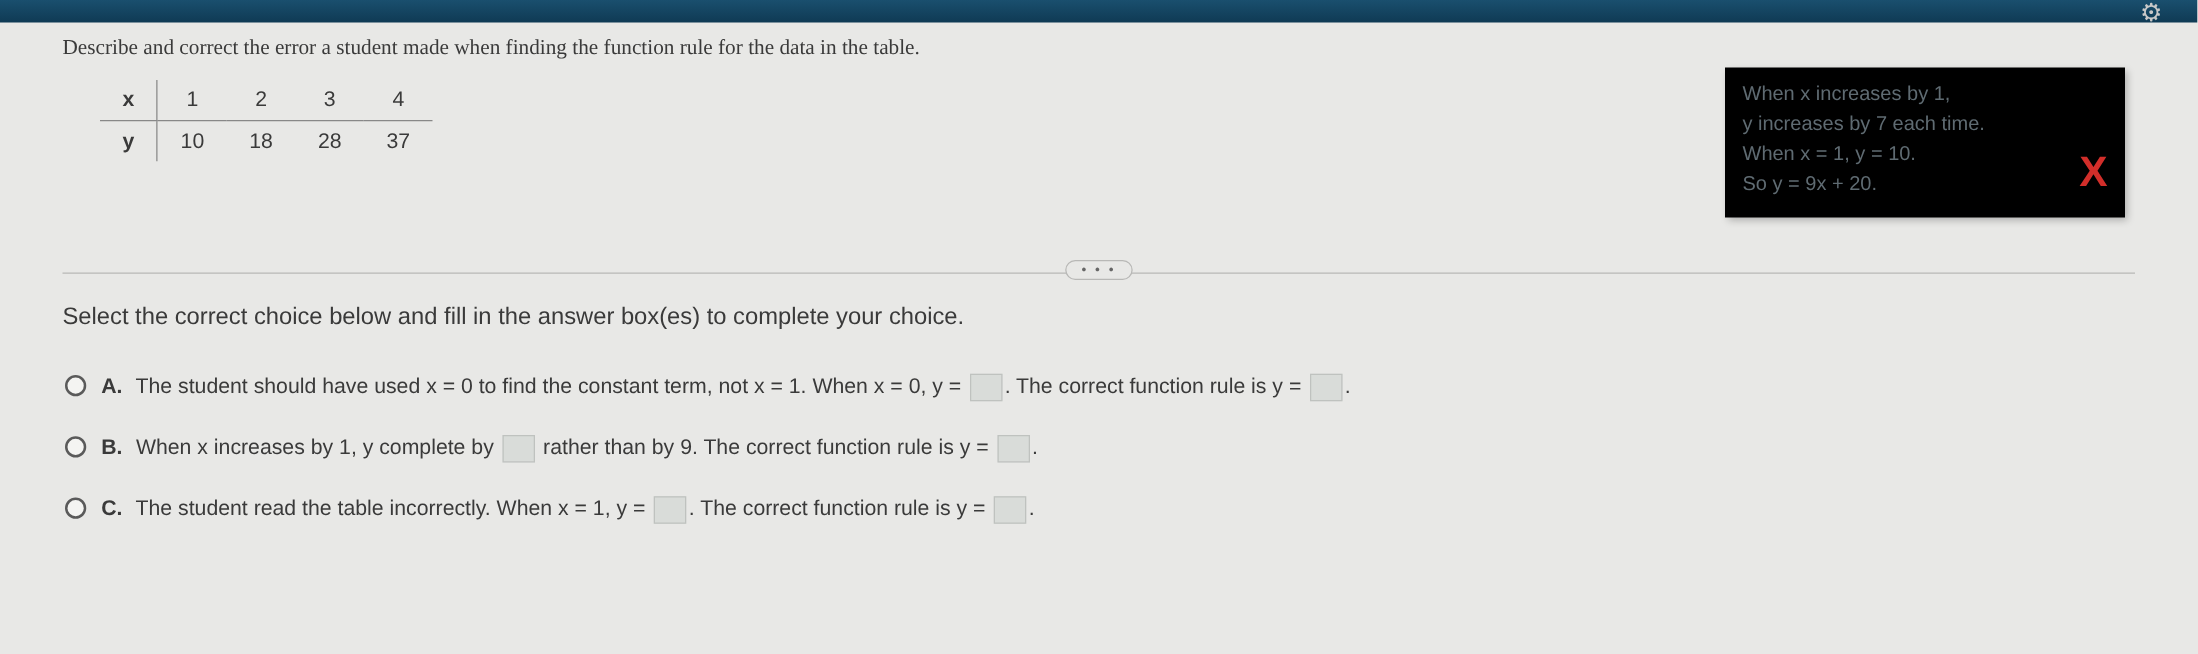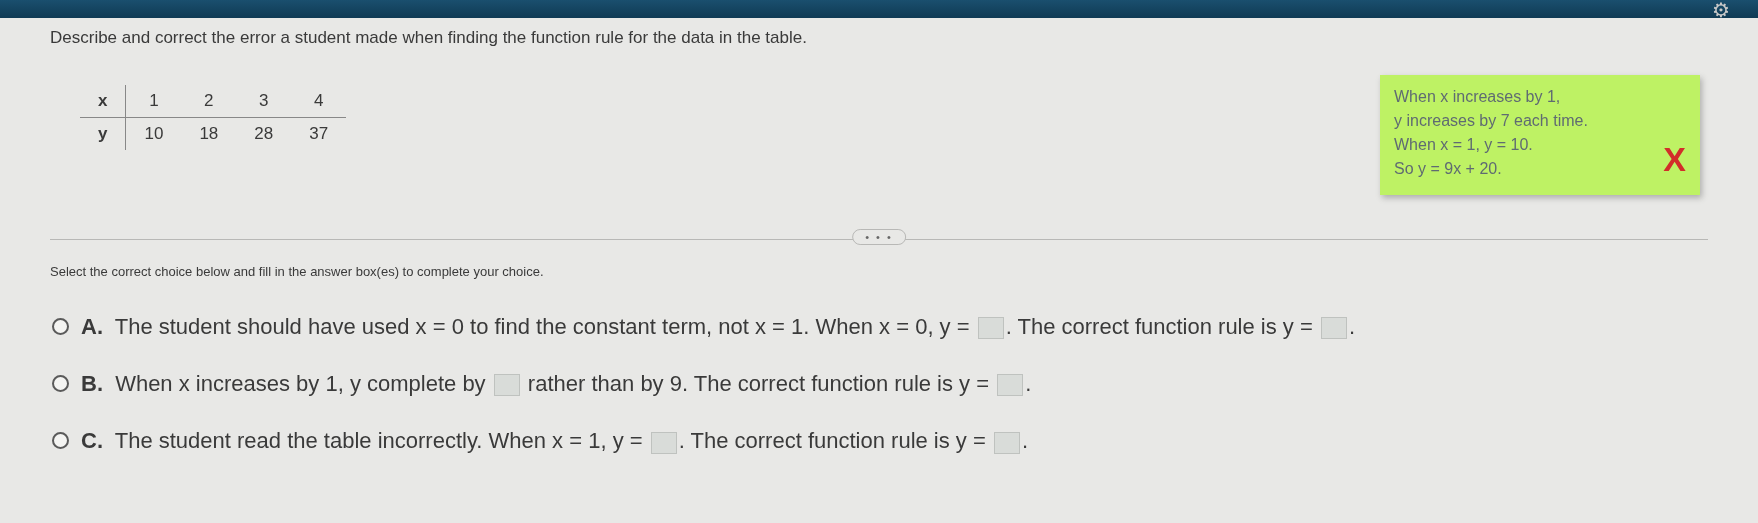--- a/index.html
+++ b/index.html
@@ -23,21 +23,22 @@
       top: -2px;
       color: #c8c8c8;
       font-size: 20px;
     }
     .content {
       padding: 10px 50px 0 50px;
     }
     .prompt {
       font-size: 17px;
       color: #3a3a3a;
-      margin-bottom: 33px;
+      margin-bottom: 12px;
+      font-family: Liberation Serif, serif;
     }
     .row-1 {
       display: flex;
       align-items: flex-start;
       justify-content: space-between;
     }
     .data-table {
       border-collapse: collapse;
       margin-left: 30px;
       margin-top: 4px;
@@ -50,21 +51,21 @@
     }
     .data-table .hdr {
       font-weight: bold;
       border-right: 1px solid #888;
     }
     .data-table tr:first-child td {
       border-bottom: 1px solid #888;
     }
     .sticky-note {
       width: 320px;
-      background: #bef264;
+      background: #000000;
       padding: 10px 14px 14px 14px;
       box-shadow: 2px 3px 6px rgba(0,0,0,0.25);
       font-family: "Comic Sans MS", cursive, sans-serif;
       color: #5f6b72;
       font-size: 16px;
       line-height: 1.5;
       position: relative;
       margin-right: 8px;
       margin-top: -6px;
     }
@@ -94,33 +95,33 @@
       background: #e8e8e6;
       border: 1px solid #b8b8b6;
       border-radius: 10px;
       padding: 1px 12px;
       font-size: 11px;
       letter-spacing: 2px;
       color: #666;
       cursor: pointer;
     }
     .instructions {
-      font-size: 13px;
+      font-size: 19px;
       color: #3a3a3a;
       margin-bottom: 30px;
     }
     .choices {
       margin-left: 2px;
     }
     .choice {
       display: flex;
       align-items: center;
       gap: 12px;
       margin-bottom: 22px;
-      font-size: 22px;
+      font-size: 17px;
       color: #3a3a3a;
     }
     .radio {
       width: 17px;
       height: 17px;
       border: 2px solid #5a5a5a;
       border-radius: 50%;
       flex-shrink: 0;
       cursor: pointer;
       background: #f4f4f2;

